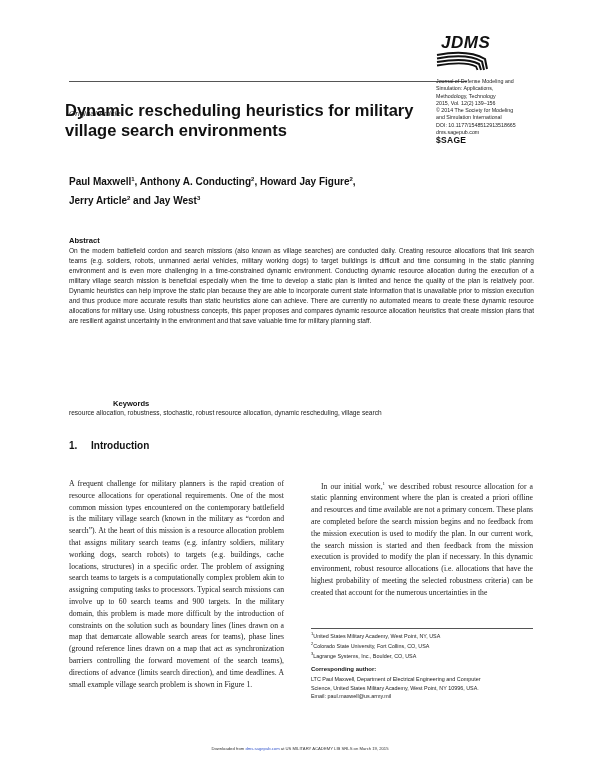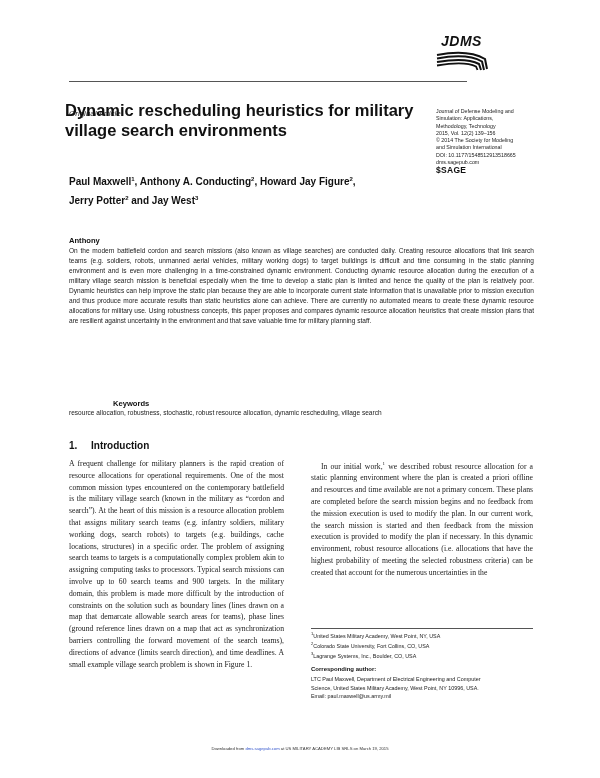--- a/index.html
+++ b/index.html
@@ -6,40 +6,40 @@
   body { width: 600px; height: 778px; position: relative; overflow: hidden; color: #1a1a1a; }
   .sans { font-family: "Liberation Sans", "DejaVu Sans", sans-serif; }
   .serif { font-family: "Liberation Serif", "DejaVu Serif", serif; }
 
   #page { position: absolute; left: 0; top: 0; width: 600px; height: 778px; }
 
   .article-type { position: absolute; left: 69px; top: 65px; font-size: 8px; font-style: italic; color: #222; margin-top: 44px; }
   .header-rule { position: absolute; left: 69px; top: 81px; width: 398px; height: 1px; background: #555; }
 
   .logo { position: absolute; left: 433px; top: 33px; width: 70px; height: 40px; }
-  .logo-text { position: absolute; left: 8px; top: 0px; font-size: 14px; font-weight: bold; font-style: italic; letter-spacing: 0.5px; color: #111; }
+  .logo-text { position: absolute; left: 8px; top: 0px; font-size: 17px; font-weight: bold; font-style: italic; letter-spacing: 0.5px; color: #111; }
 
-  .journal-info { position: absolute; left: 436px; top: 108px; width: 120px; font-size: 5.3px; line-height: 7.3px; color: #222; }
+  .journal-info { position: absolute; left: 436px; top: 78px; width: 120px; font-size: 5.3px; line-height: 7.3px; color: #222; }
   .sage { font-size: 8.5px; font-weight: bold; color: #111; margin-top: 1px; letter-spacing: 0.3px; }
 
   .title { position: absolute; left: 65px; top: 100px; width: 360px; font-size: 16.5px; font-weight: bold; line-height: 20px; color: #111; }
 
   .authors { position: absolute; left: 69px; top: 171px; width: 360px; font-size: 10px; font-weight: bold; line-height: 16px; color: #111; }
   .authors sup { font-size: 6px; }
 
   .abstract-head { position: absolute; left: 69px; top: 236px; font-size: 7.6px; font-weight: bold; color: #111; }
   .abstract-body { position: absolute; left: 69px; top: 246px; width: 465px; font-size: 6.55px; line-height: 10px; text-align: justify; color: #222; }
 
   .kw-head { position: absolute; left: 69px; top: 399px; font-size: 7.6px; font-weight: bold; color: #111; margin-left: 44px; }
   .kw-body { position: absolute; left: 69px; top: 409px; width: 470px; font-size: 6.55px; color: #222; }
 
   .sec-head { position: absolute; left: 69px; top: 440px; font-size: 10px; font-weight: bold; color: #111; }
   .sec-head .num { display: inline-block; width: 22px; }
 
-  .col { position: absolute; width: 215px; font-size: 7.7px; line-height: 11.8px; text-align: justify; color: #1a1a1a; }
+  .col { position: absolute; width: 215px; font-size: 7.7px; line-height: 11.8px; text-align: justify; color: #1a1a1a; margin-top: 20px; }
   .col-left { left: 69px; top: 458px; }
   .col-right { left: 311px; top: 458px; width: 222px; }
   .indent { text-indent: 10px; }
   .col sup { font-size: 5px; }
 
   .fn-rule { position: absolute; left: 311px; top: 628px; width: 222px; height: 1px; background: #555; }
   .affil { position: absolute; left: 311px; top: 630px; width: 230px; font-size: 5.4px; line-height: 8px; color: #222; }
   .affil sup { font-size: 4px; }
   .corr-head { position: absolute; left: 311px; top: 666px; font-size: 6px; font-weight: bold; color: #111; }
   .corr-body { position: absolute; left: 311px; top: 675px; width: 225px; font-size: 5.4px; line-height: 8.5px; color: #222; }
@@ -73,24 +73,24 @@
     <div>© 2014 The Society for Modeling</div>
     <div>and Simulation International</div>
     <div>DOI: 10.1177/1548512913518665</div>
     <div>dms.sagepub.com</div>
     <div class="sage"><span>$</span><span>SAGE</span></div>
   </div>
 
   <div class="title sans">Dynamic rescheduling heuristics for military village search environments</div>
 
   <div class="authors sans">
-    <span>Paul Maxwell</span><sup>1</sup><span>, </span><span>Anthony A. Conducting</span><sup>2</sup><span>, </span><span>Howard Jay Figure</span><sup>2</sup><span>, </span><br><span>Jerry Potter</span><sup>2</sup><span> and </span><span>Jay West</span><sup>3</sup>
+    <span>Paul Maxwell</span><sup>1</sup><span>, </span><span>Anthony A. Conducting</span><sup>2</sup><span>, </span><span>Howard Jay Figure</span><sup>2</sup><span>, </span><br><span>Jerry Article</span><sup>2</sup><span> and </span><span>Jay West</span><sup>3</sup>
   </div>
 
-  <div class="abstract-head sans">Anthony</div>
+  <div class="abstract-head sans">Abstract</div>
   <div class="abstract-body sans">On the modern battlefield cordon and search missions (also known as village searches) are conducted daily. Creating resource allocations that link search teams (e.g. soldiers, robots, unmanned aerial vehicles, military working dogs) to target buildings is difficult and time consuming in the static planning environment and is even more challenging in a time-constrained dynamic environment. Conducting dynamic resource allocation during the execution of a military village search mission is beneficial especially when the time to develop a static plan is limited and hence the quality of the plan is relatively poor. Dynamic heuristics can help improve the static plan because they are able to incorporate current state information that is unavailable prior to mission execution and thus produce more accurate results than static heuristics alone can achieve. There are currently no automated means to create these dynamic resource allocations for military use. Using robustness concepts, this paper proposes and compares dynamic resource allocation heuristics that create mission plans that are resilient against uncertainty in the environment and that save valuable time for military planning staff.</div>
 
   <div class="kw-head sans">Keywords</div>
   <div class="kw-body sans">resource allocation, robustness, stochastic, robust resource allocation, dynamic rescheduling, village search</div>
 
   <div class="sec-head sans">
     <span class="num">1.</span><span>Introduction</span>
   </div>
 
   <div class="col col-left serif">

